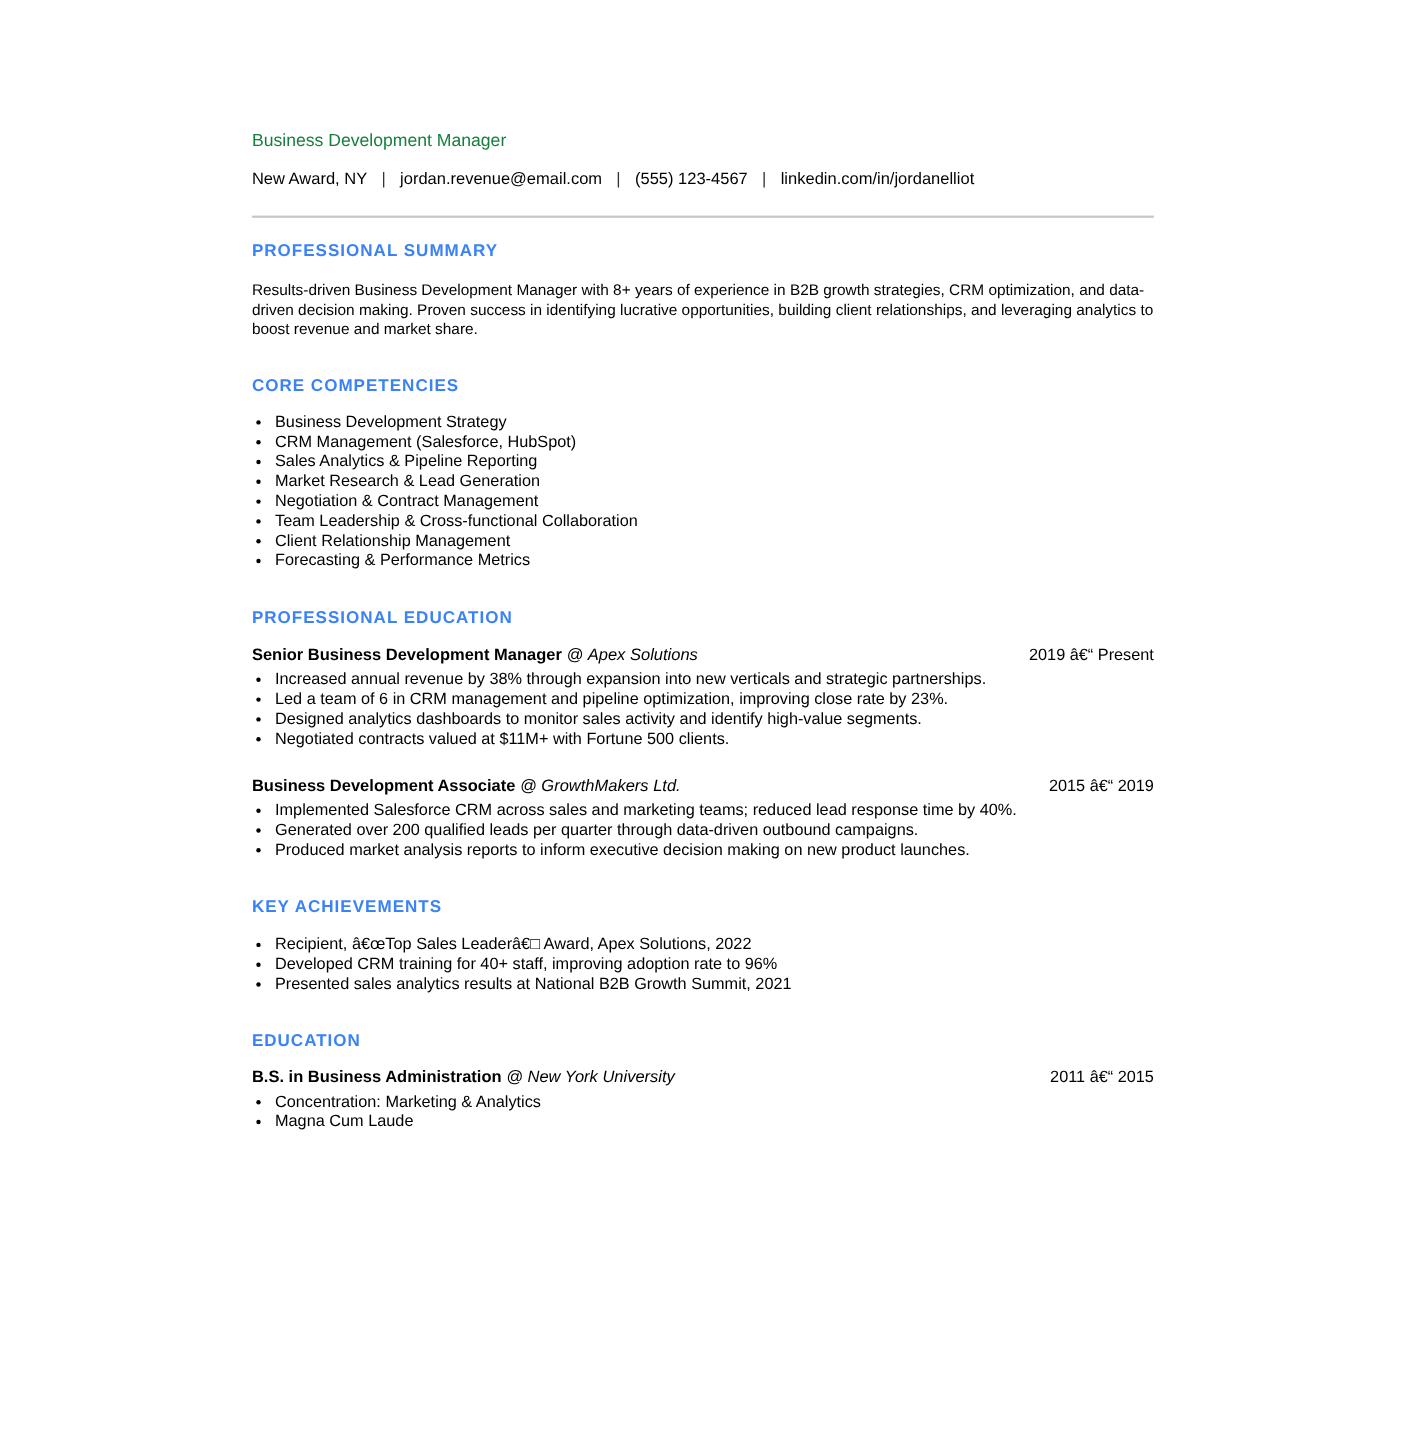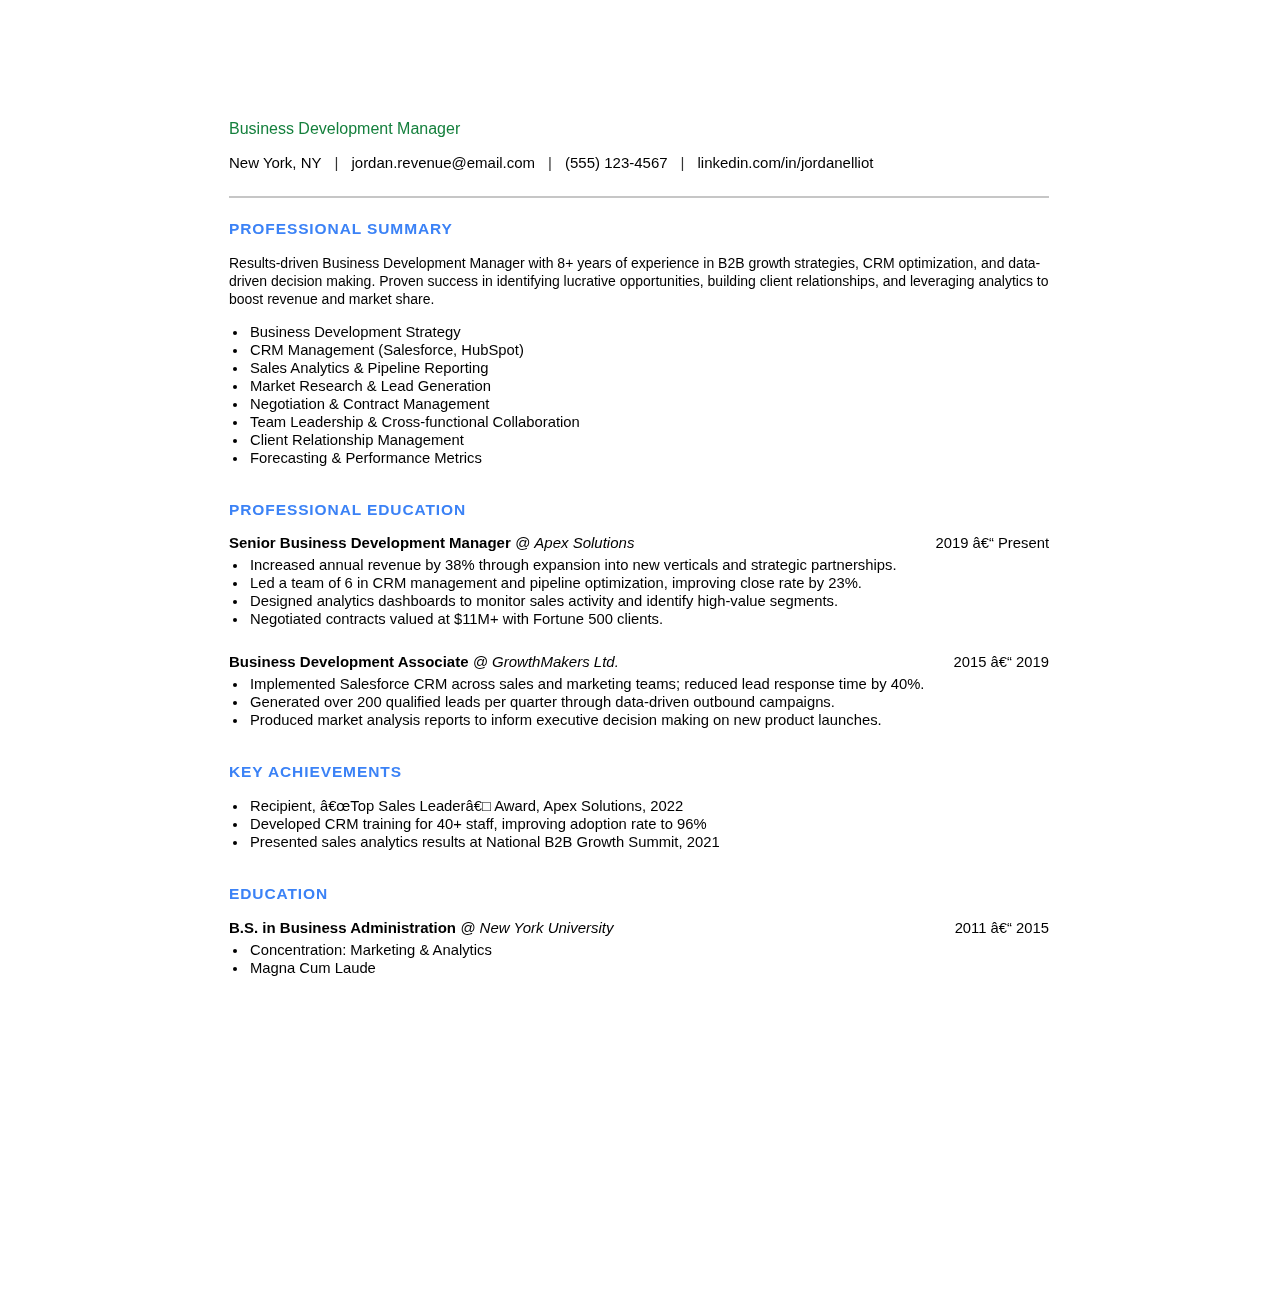--- a/index.html
+++ b/index.html
@@ -108,31 +108,32 @@
   }
 </style>
 </head>
 <body>
 
 <div class="content">
 
   <header>
     <div class="subtitle">Business Development Manager</div>
     <div class="contact">
-      <span>New York, NY</span><span class="sep">|</span><span>jordan.revenue@email.com</span><span class="sep">|</span><span>(555) 123-4567</span><span class="sep">|</span><span>linkedin.com/in/jordanelliot</span>
+      <span>New Award, NY</span><span class="sep">|</span><span>jordan.revenue@email.com</span><span class="sep">|</span><span>(555) 123-4567</span><span class="sep">|</span><span>linkedin.com/in/jordanelliot</span>
     </div>
     <div class="rule"></div>
   </header>
 
   <section>
     <h2 class="section-heading first">PROFESSIONAL SUMMARY</h2>
     <p class="para">Results-driven Business Development Manager with 8+ years of experience in B2B growth strategies, CRM optimization, and data-driven decision making. Proven success in identifying lucrative opportunities, building client relationships, and leveraging analytics to boost revenue and market share.</p>
   </section>
 
   <section>
+    <h2 class="section-heading">CORE COMPETENCIES</h2>
     <ul class="bullets">
       <li>Business Development Strategy</li>
       <li>CRM Management (Salesforce, HubSpot)</li>
       <li>Sales Analytics &amp; Pipeline Reporting</li>
       <li>Market Research &amp; Lead Generation</li>
       <li>Negotiation &amp; Contract Management</li>
       <li>Team Leadership &amp; Cross-functional Collaboration</li>
       <li>Client Relationship Management</li>
       <li>Forecasting &amp; Performance Metrics</li>
     </ul>

